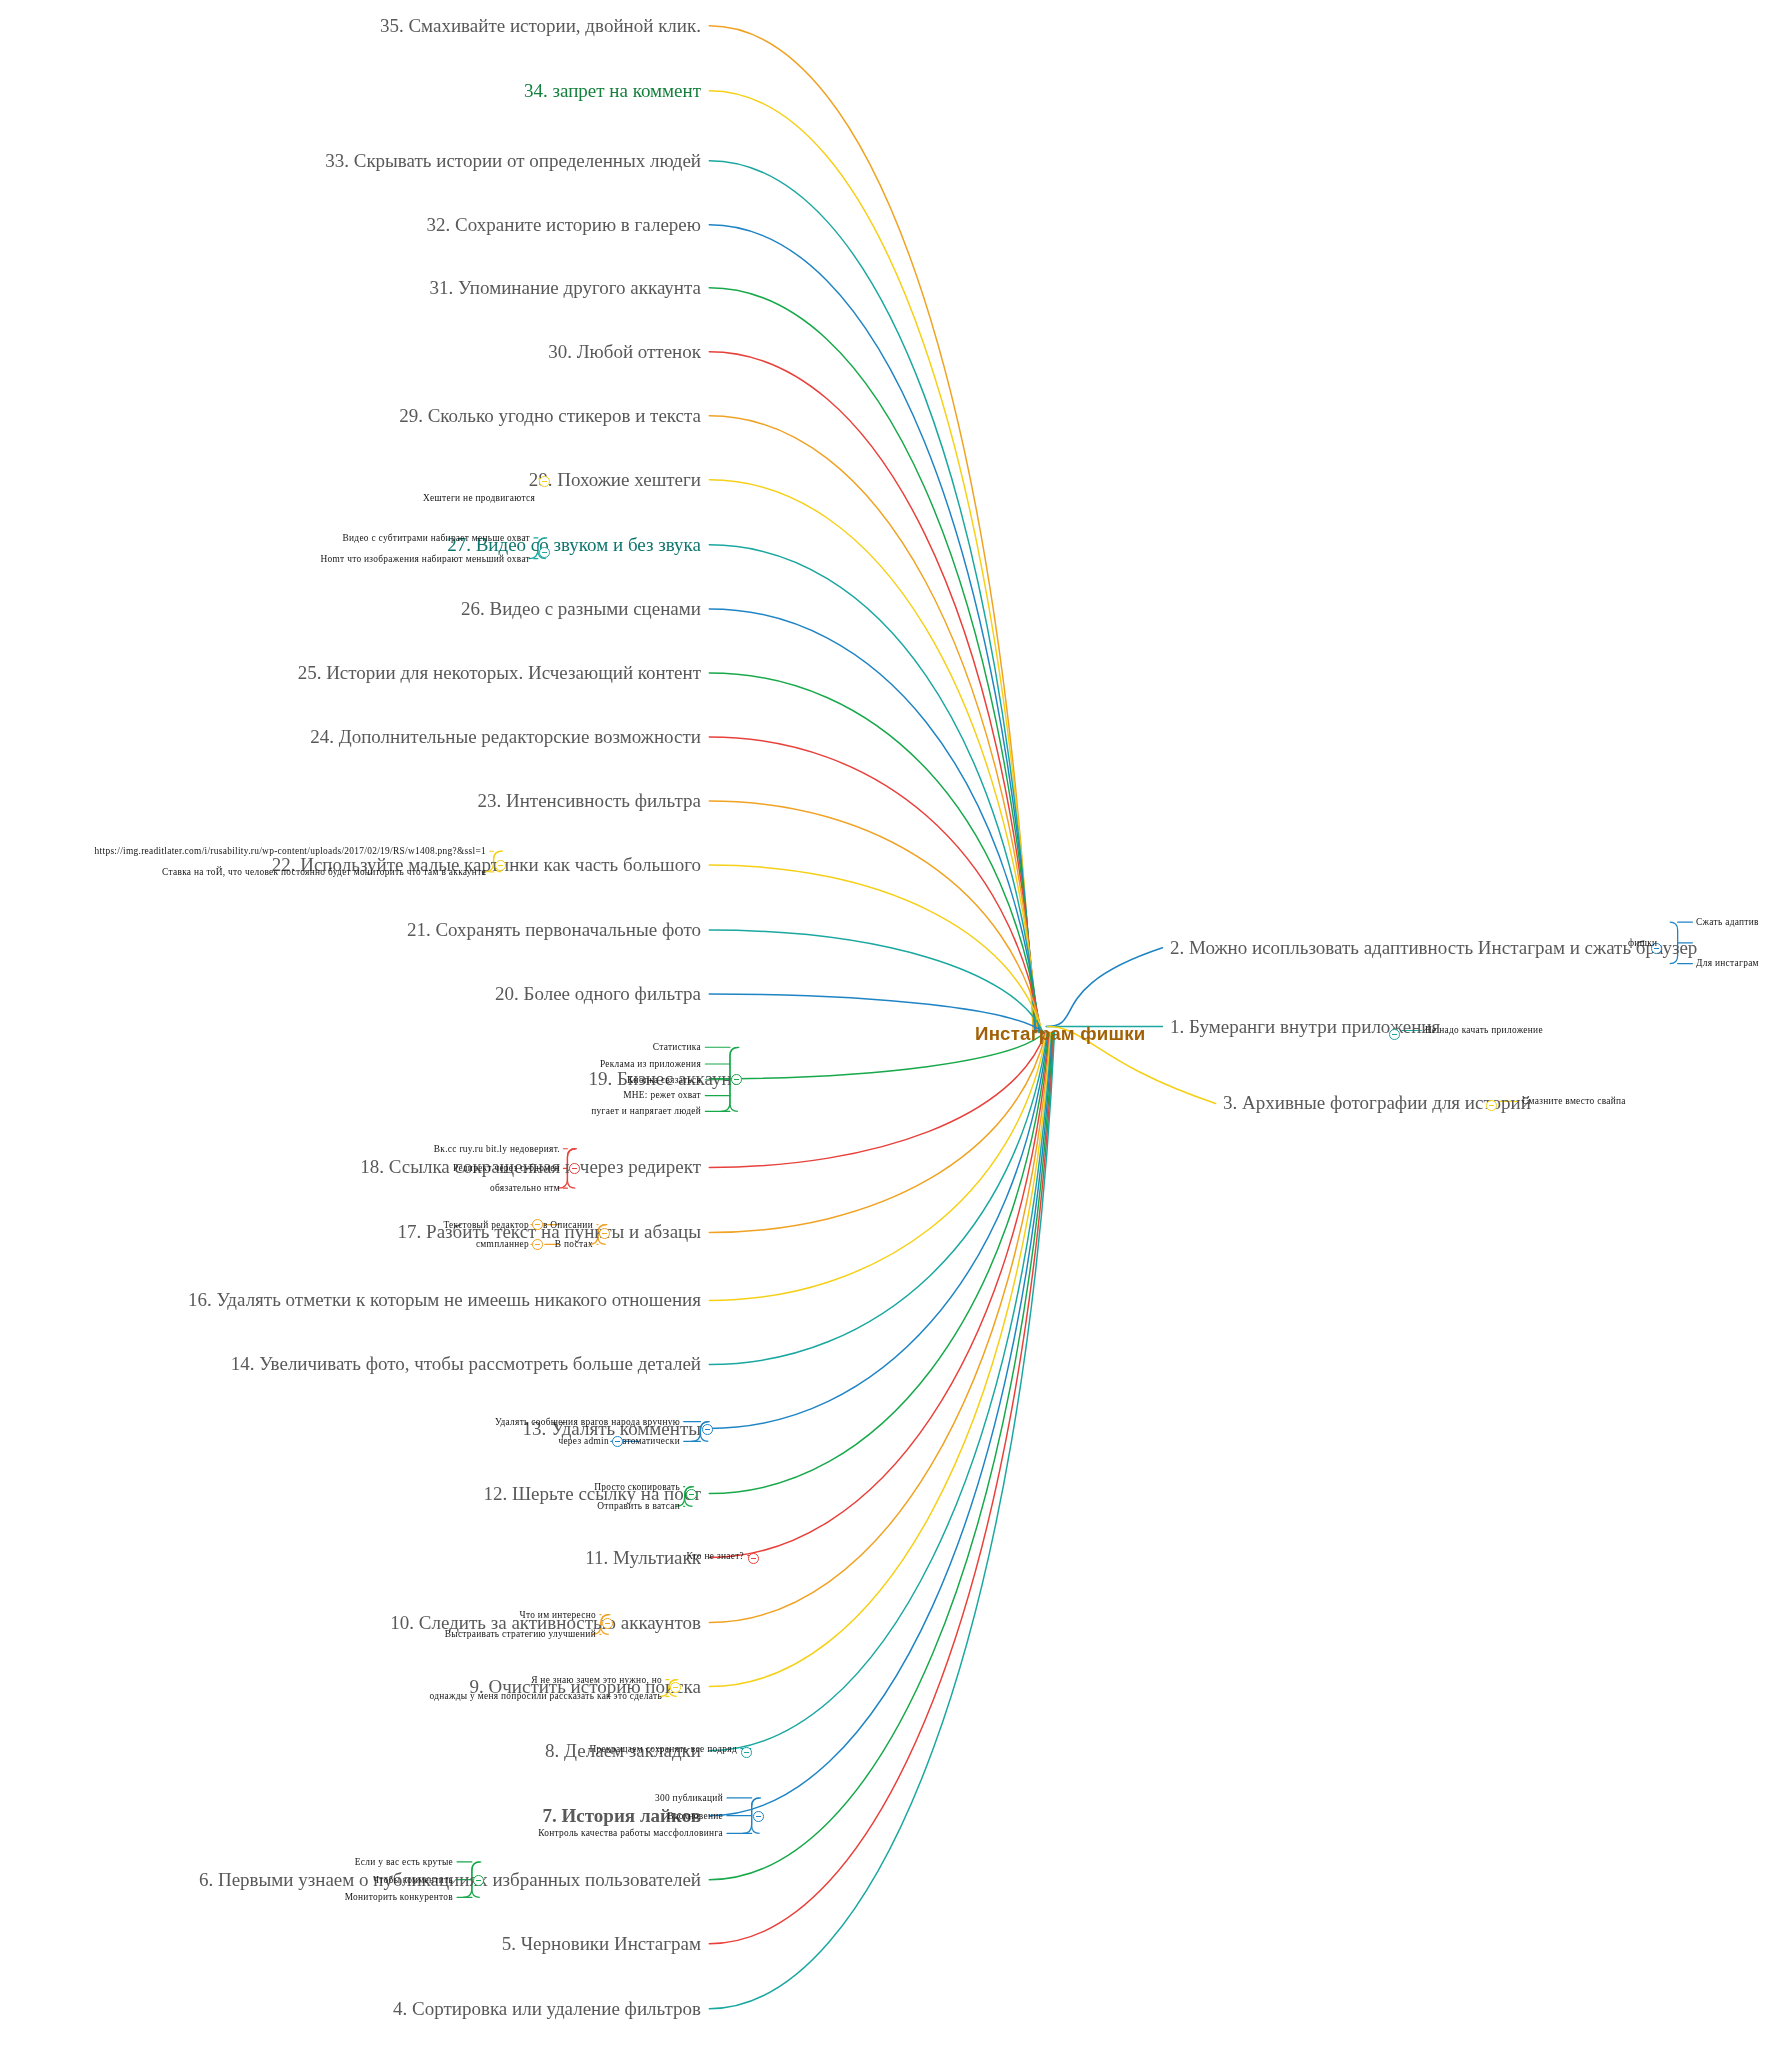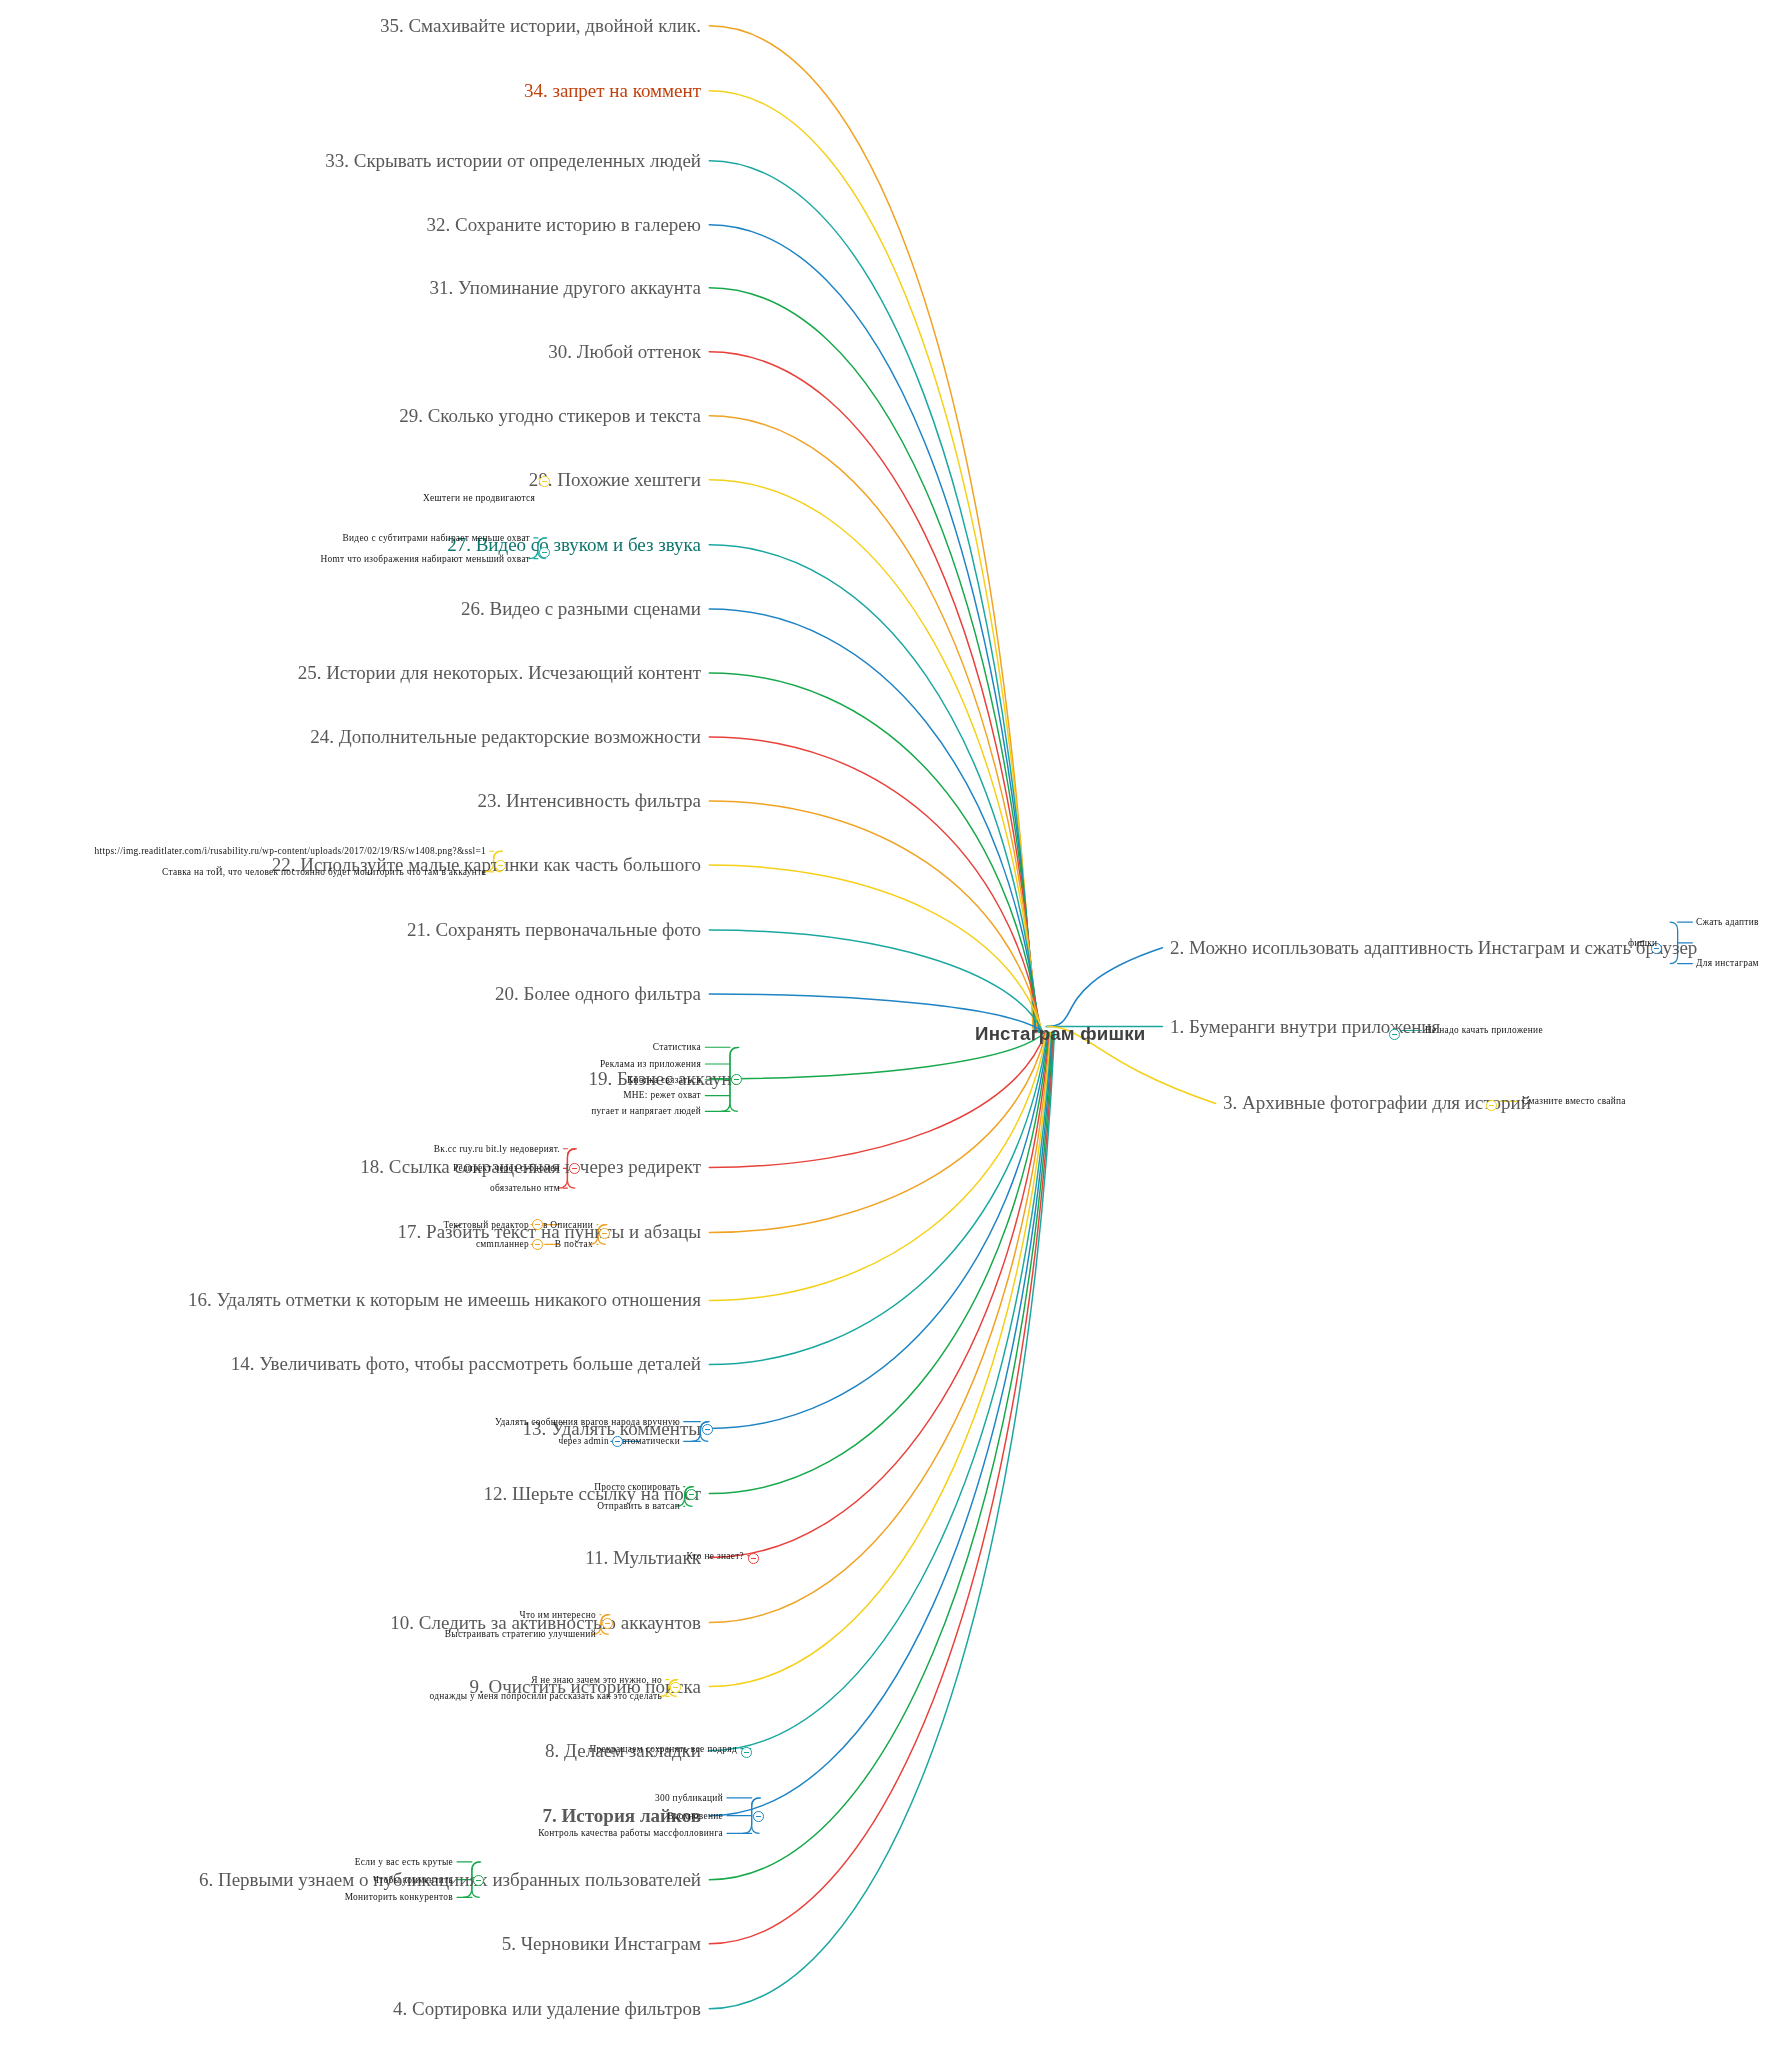--- a/index.html
+++ b/index.html
@@ -5,21 +5,21 @@
   html,body{margin:0;padding:0;background:#ffffff;}
   body{width:1787px;height:2064px;position:relative;overflow:hidden;
        font-family:"Liberation Serif",serif;color:#4a4a4a;}
   #canvas{position:absolute;inset:0;width:1787px;height:2064px;}
   svg.links{position:absolute;left:0;top:0;width:1787px;height:2064px;pointer-events:none;}
 
   
   .root-node{
     position:absolute;left:975px;top:1023px;
     font-family:"Liberation Sans",sans-serif;
-    font-weight:bold;font-size:18.7px;color:#404040;
+    font-weight:bold;font-size:18.7px;color:#a16207;
     white-space:nowrap;letter-spacing:0.2px;
   }
 
   
   .branch{
     position:absolute;white-space:nowrap;
     font-family:"Liberation Serif",serif;
     font-size:19px;color:#595959;line-height:1;
   }
   .branch.right{text-align:left;}
@@ -141,21 +141,21 @@
       <path d="M 1703 957 L 1718 957" stroke="#1f84c4" fill="none" stroke-width="1.2" stroke-linecap="round"></path>
       <path d="M 1703 978 L 1718 978" stroke="#1f84c4" fill="none" stroke-width="1.2" stroke-linecap="round"></path>
       <path d="M 1062.6 1042 L 1180 1042" stroke="#1aa7a0" fill="none" stroke-width="1.6" stroke-linecap="round"></path>
       <path d="M 1423 1046 L 1443 1046" stroke="#1aa7a0" fill="none" stroke-width="1.2" stroke-linecap="round"></path>
       <path d="M 1063.2 1042 C 1103.2 1042, 1114 1080, 1234 1120" stroke="#f5d017" fill="none" stroke-width="1.6" stroke-linecap="round"></path>
       <path d="M 1521 1118 L 1541 1118" stroke="#f5d017" fill="none" stroke-width="1.2" stroke-linecap="round"></path>
     </svg>
   <div class="root-node">Инстаграм фишки</div>
   <div id="nodes">
       <div class="branch left" style="left: 701px; top: 15.8px; color: rgb(89, 89, 89);">35. Смахивайте истории, двойной клик.</div>
-      <div class="branch left" style="left: 701px; top: 81px; color: #c2410c;">34. запрет на коммент</div>
+      <div class="branch left" style="left: 701px; top: 81px; color: #15803d;">34. запрет на коммент</div>
       <div class="branch left" style="left: 701px; top: 151px; color: rgb(89, 89, 89);">33. Скрывать истории от определенных людей</div>
       <div class="branch left" style="left: 701px; top: 215px; color: rgb(89, 89, 89);">32. Сохраните историю в галерею</div>
       <div class="branch left" style="left: 701px; top: 278px; color: rgb(89, 89, 89);">31. Упоминание другого аккаунта</div>
       <div class="branch left" style="left: 701px; top: 342px; color: rgb(89, 89, 89);">30. Любой оттенок</div>
       <div class="branch left" style="left: 701px; top: 406px; color: rgb(89, 89, 89);">29. Сколько угодно стикеров и текста</div>
       <div class="branch left" style="left: 701px; top: 470px; color: rgb(89, 89, 89);">28. Похожие хештеги</div>
       <div class="knob" id="knob-0" style="left: 539px; top: 476px; border-color: rgb(245, 208, 23); --c: rgb(245, 208, 23);"></div>
       <div class="leaf left" style="left: 535px; top: 492px; color: rgb(20, 20, 20);">Хештеги не продвигаются</div>
       <div class="branch left" style="left: 701px; top: 535px; color: #0f766e;">27. Видео со звуком и без звука</div>
       <div class="knob" id="knob-1" style="left: 539px; top: 547px; border-color: rgb(26, 167, 160); --c: rgb(26, 167, 160);"></div>

